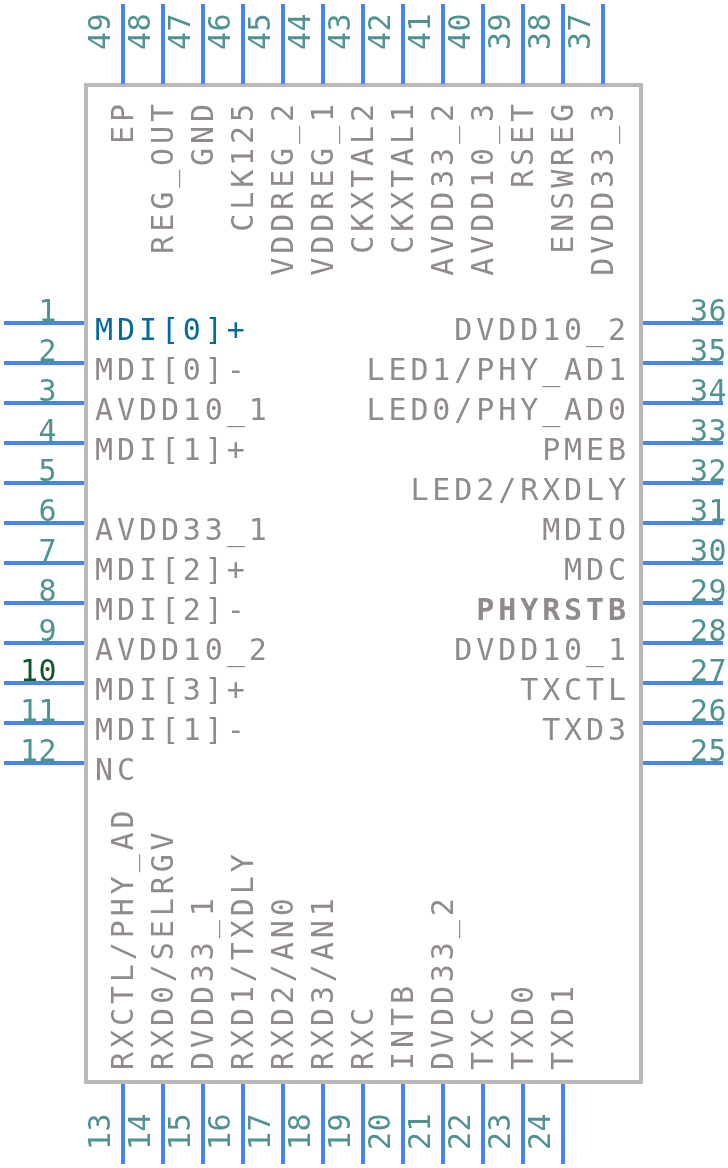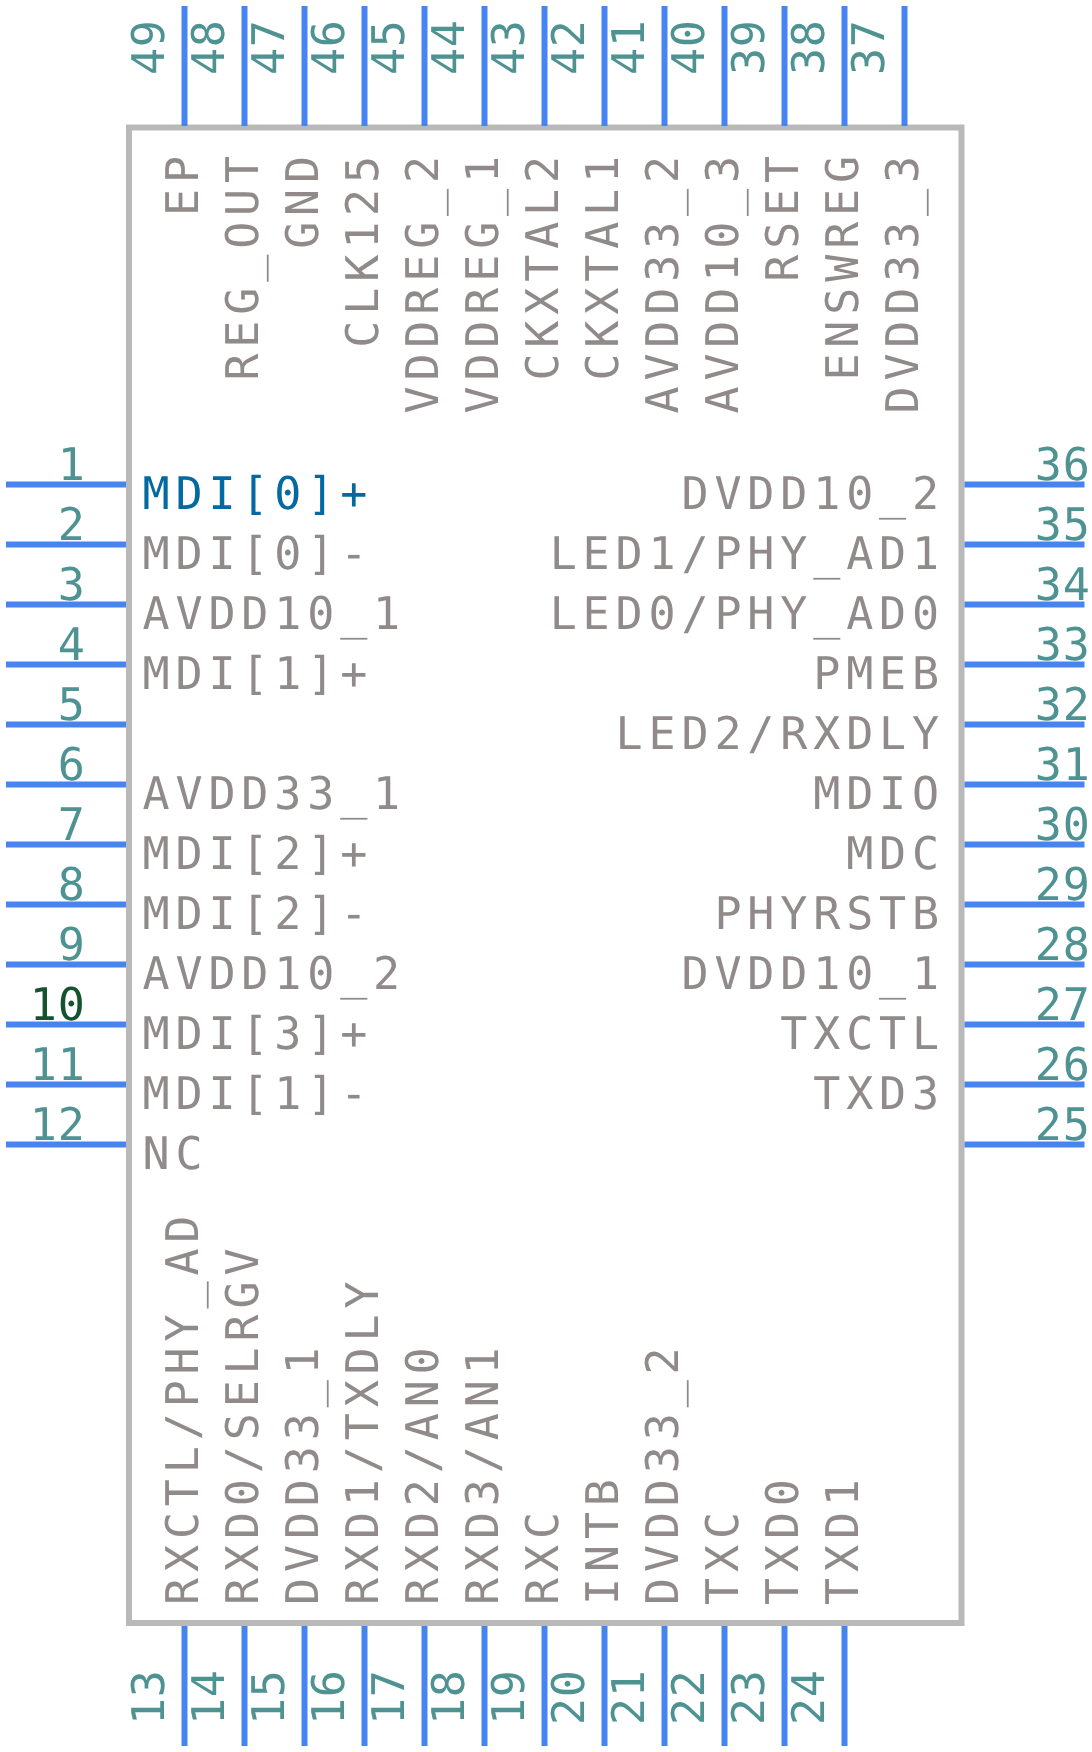--- a/index.html
+++ b/index.html
@@ -175,21 +175,21 @@
     <div class="txt num num-right" style="left: 653px; top: 456px; color: rgb(79, 146, 146);">32</div>
     <div class="txt lbl lbl-right" style="left: 230px; top: 475px; color: rgb(144, 138, 138);">LED2/RXDLY</div>
     <div class="pin-line h" style="left: 643px; top: 521px; background: rgb(69, 132, 242);"></div>
     <div class="txt num num-right" style="left: 653px; top: 496px; color: rgb(79, 146, 146);">31</div>
     <div class="txt lbl lbl-right" style="left: 230px; top: 515px; color: rgb(144, 138, 138);">MDIO</div>
     <div class="pin-line h" style="left: 643px; top: 561px; background: rgb(69, 132, 242);"></div>
     <div class="txt num num-right" style="left: 653px; top: 536px; color: rgb(79, 146, 146);">30</div>
     <div class="txt lbl lbl-right" style="left: 230px; top: 555px; color: rgb(144, 138, 138);">MDC</div>
     <div class="pin-line h" style="left: 643px; top: 601px; background: rgb(69, 132, 242);"></div>
     <div class="txt num num-right" style="left: 653px; top: 576px; color: rgb(79, 146, 146);">29</div>
-    <div class="txt lbl lbl-right" style="left: 230px; top: 595px; color: rgb(144, 138, 138);">PHYRSTB</div>
+    <div class="txt lbl lbl-right" style="left: 230px; top: 595px; color: rgb(144, 138, 138); font-weight: bold;">PHYRSTB</div>
     <div class="pin-line h" style="left: 643px; top: 641px; background: rgb(69, 132, 242);"></div>
     <div class="txt num num-right" style="left: 653px; top: 616px; color: rgb(79, 146, 146);">28</div>
     <div class="txt lbl lbl-right" style="left: 230px; top: 635px; color: rgb(144, 138, 138);">DVDD10_1</div>
     <div class="pin-line h" style="left: 643px; top: 681px; background: rgb(69, 132, 242);"></div>
     <div class="txt num num-right" style="left: 653px; top: 656px; color: rgb(79, 146, 146);">27</div>
     <div class="txt lbl lbl-right" style="left: 230px; top: 675px; color: rgb(144, 138, 138);">TXCTL</div>
     <div class="pin-line h" style="left: 643px; top: 721px; background: rgb(69, 132, 242);"></div>
     <div class="txt num num-right" style="left: 653px; top: 696px; color: rgb(79, 146, 146);">26</div>
     <div class="txt lbl lbl-right" style="left: 230px; top: 715px; color: rgb(144, 138, 138);">TXD3</div>
     <div class="pin-line h" style="left: 643px; top: 761px; background: rgb(69, 132, 242);"></div>

